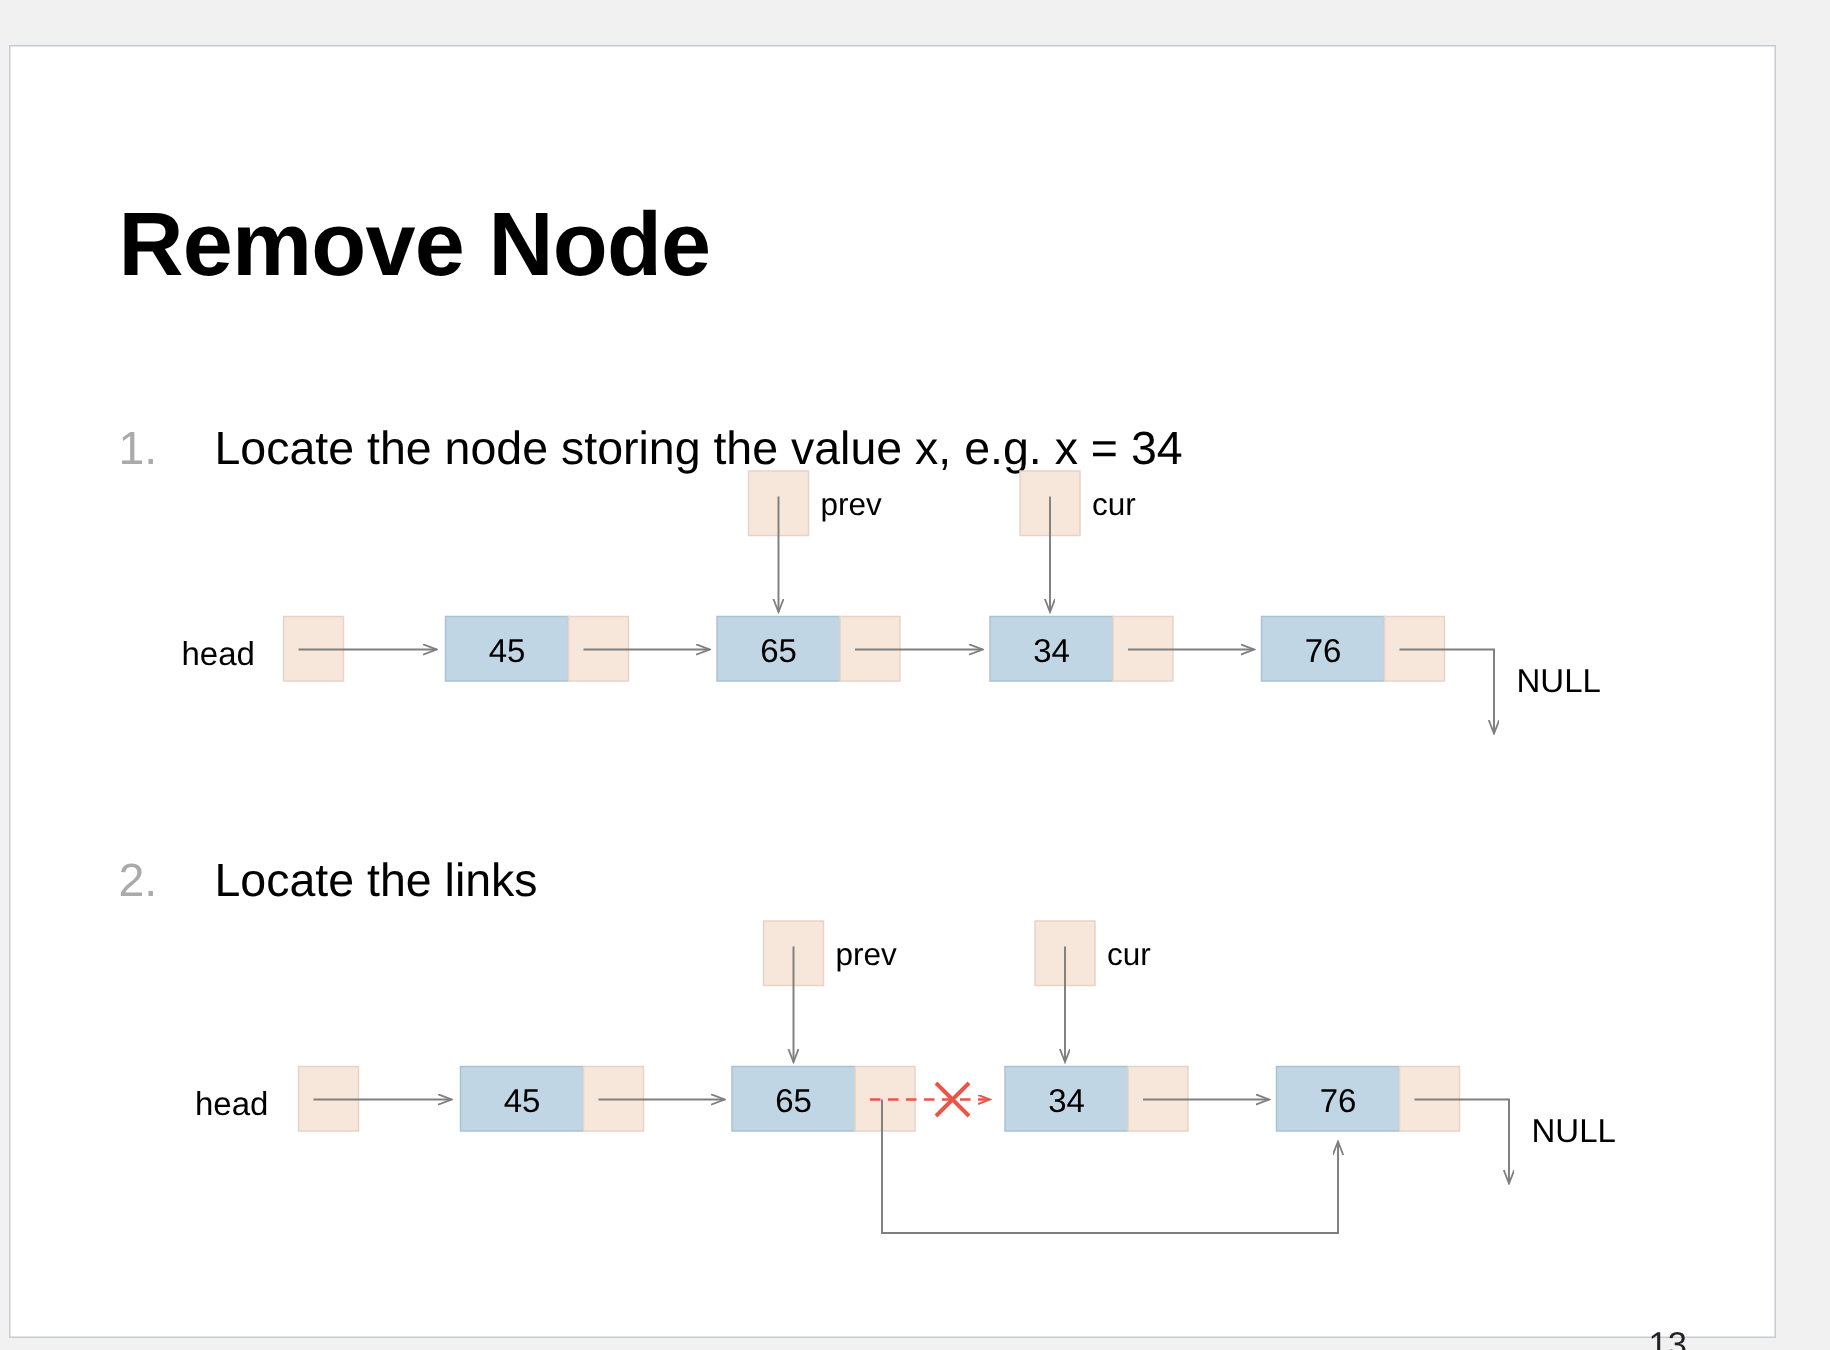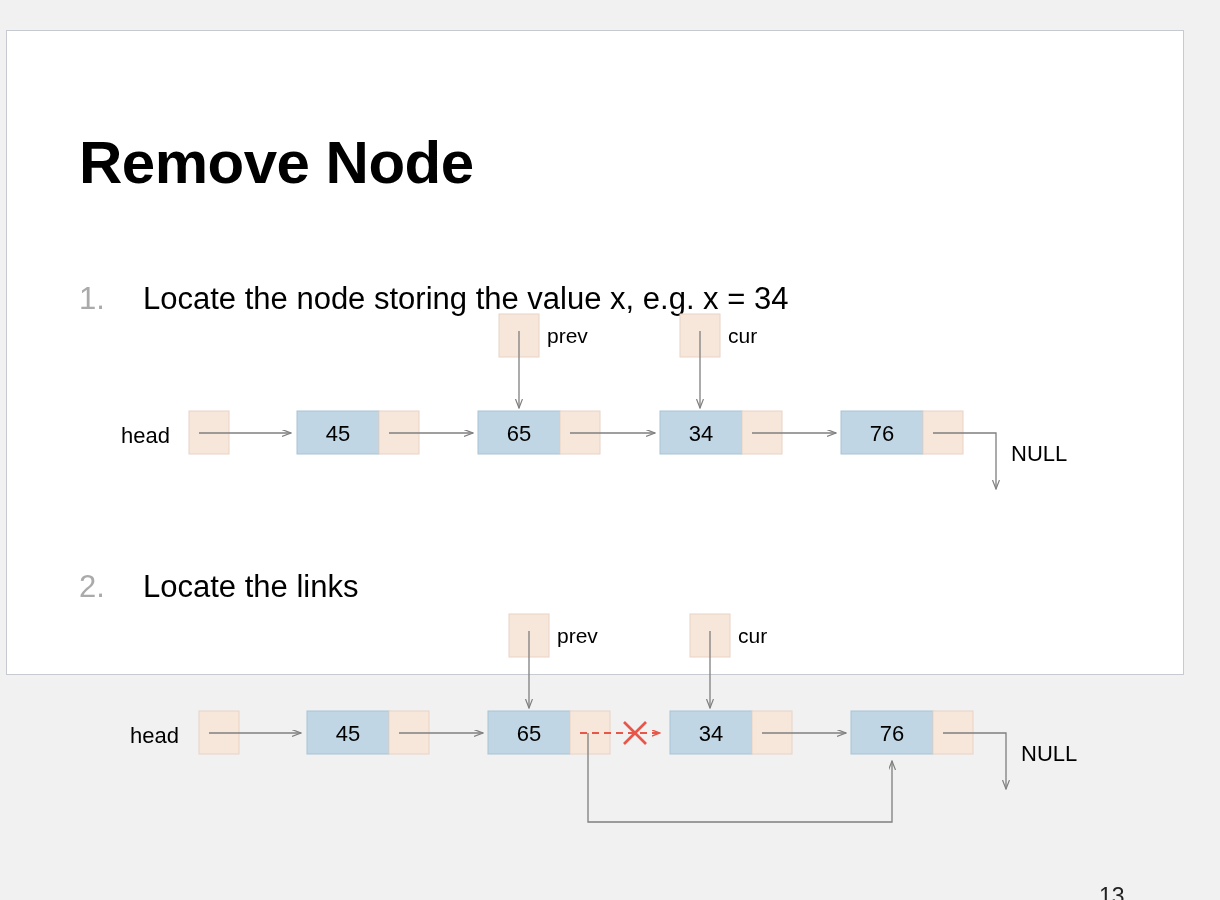--- a/index.html
+++ b/index.html
@@ -11,21 +11,21 @@
     width: 1220px;
     height: 900px;
     font-family: "Liberation Sans", sans-serif;
     overflow: hidden;
   }
   #slide {
     position: absolute;
     left: 6px;
     top: 30px;
     width: 1178px;
-    height: 645px;
+    height: 862px;
     background: #ffffff;
     border: 1px solid #c7cbd1;
     box-sizing: border-box;
   }
   #slide-title {
     position: absolute;
     left: 72px;
     top: 100px;
     font-size: 60px;
     font-weight: bold;

